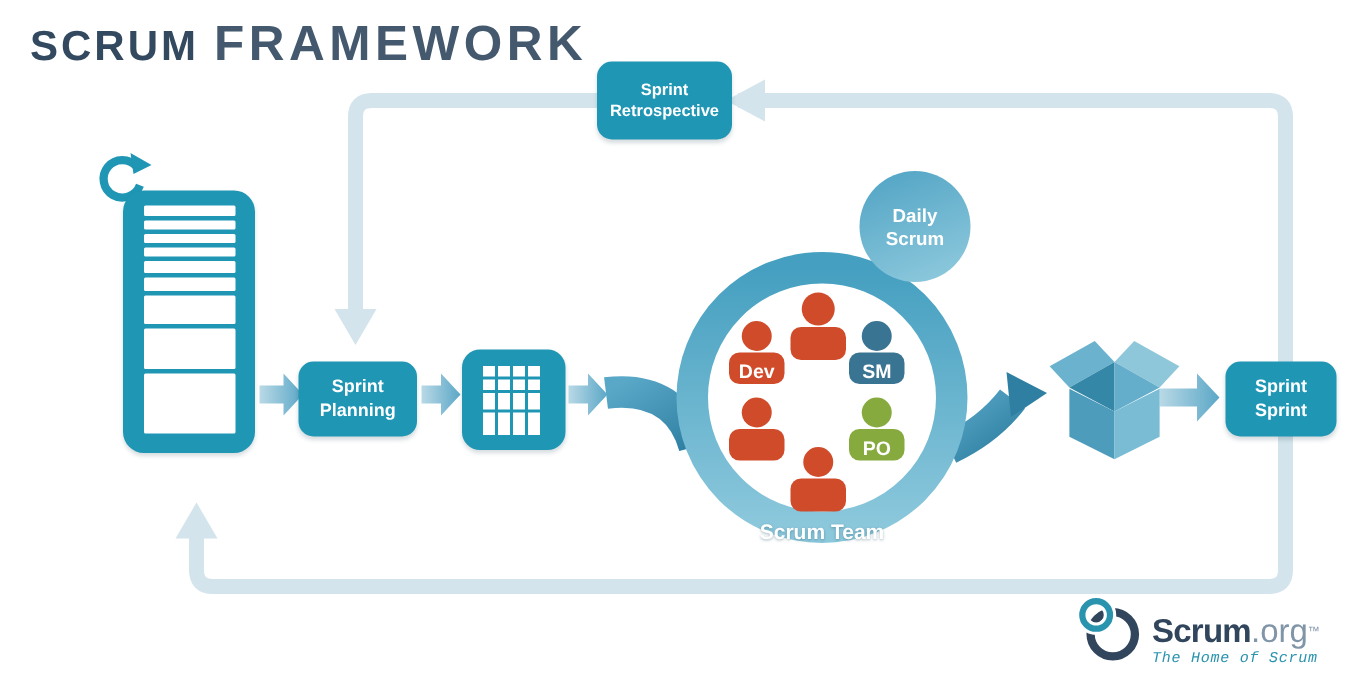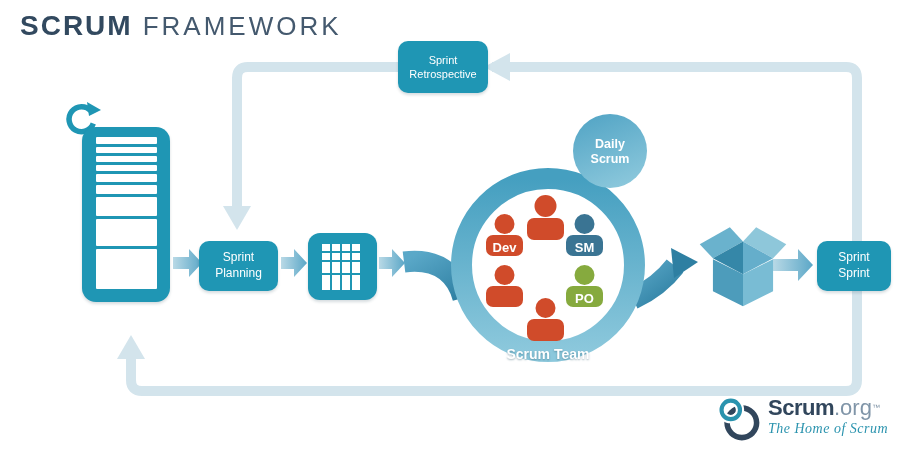--- a/index.html
+++ b/index.html
@@ -4,26 +4,26 @@
 <style>
   html,body{margin:0;padding:0;background:#fff;}
   .canvas{
     position:relative;width:900px;height:450px;background:#ffffff;overflow:hidden;
     font-family:"Liberation Sans","DejaVu Sans",sans-serif;
   }
   .canvas svg.layer{position:absolute;left:0;top:0;}
   
   .title{position:absolute;left:20px;top:10px;white-space:nowrap;}
   .title .t1{font-size:28px;font-weight:800;color:#32495f;letter-spacing:2px;}
-  .title .t2{font-size:26px;font-weight:400;color:#44596e;letter-spacing:3px;margin-left:10px;}
+  .title .t2{font-size:33px;font-weight:700;color:#44596e;letter-spacing:3px;margin-left:10px;}
   
   .node{
     position:absolute;background:#1f96b4;color:#fff;border-radius:10px;
     display:flex;flex-direction:column;align-items:center;justify-content:center;
-    font-weight:400;font-size:12px;line-height:1.3;text-align:center;
+    font-weight:700;font-size:12px;line-height:1.3;text-align:center;
     box-shadow:0 2px 3px rgba(30,60,80,.18);
   }
   .node-planning{left:199px;top:241px;width:79px;height:50px;}
   .node-retro{left:398px;top:41px;width:90px;height:52px;font-size:11px;}
   .node-review{left:817px;top:241px;width:74px;height:50px;}
   
   .backlog{
     position:absolute;left:82px;top:127px;width:88px;height:175px;
     background:#1f96b4;border-radius:14px;box-sizing:border-box;
     padding:10px 13px 13px 14px;display:flex;flex-direction:column;
@@ -37,30 +37,30 @@
   .gridbox{
     position:absolute;left:308px;top:233px;width:69px;height:67px;
     background:#1f96b4;border-radius:12px;box-shadow:0 2px 3px rgba(30,60,80,.18);
   }
   .gridbox .cells{
     position:absolute;left:14px;top:11px;display:grid;
     grid-template-columns:repeat(4,8px);grid-template-rows:7px 7px 11px 15px;gap:2px;
   }
   .gridbox .cells i{background:#fff;display:block;}
   
-  .logo{position:absolute;left:716px;top:397px;display:flex;align-items:flex-start;}
+  .logo{position:absolute;left:716px;top:397px;display:flex;align-items:flex-end;}
   .logo .mark{width:48px;height:48px;}
   .logo .words{margin-left:4px;}
   .logo .row1{font-size:22px;line-height:22px;white-space:nowrap;}
   .logo .brand{font-weight:800;color:#31465c;letter-spacing:-0.5px;}
   .logo .suffix{font-weight:400;color:#8095a8;}
   .logo .tm{font-size:8px;color:#8095a8;vertical-align:top;}
   .logo .tagline{
-    font-family:Liberation Serif, serif;font-style:italic;
-    font-size:14px;color:#2a93ae;margin-top:2px;letter-spacing:0.5px;
+    font-family:Liberation Mono, monospace;font-style:italic;
+    font-size:10px;color:#2a93ae;margin-top:2px;letter-spacing:0.5px;
   }
 </style>
 </head>
 <body>
 
 <div class="canvas">
 
   <svg class="layer" width="900" height="450" viewBox="0 0 900 450">
     <defs>
       <linearGradient id="ringGrad" x1="0" y1="0" x2="0" y2="1">

